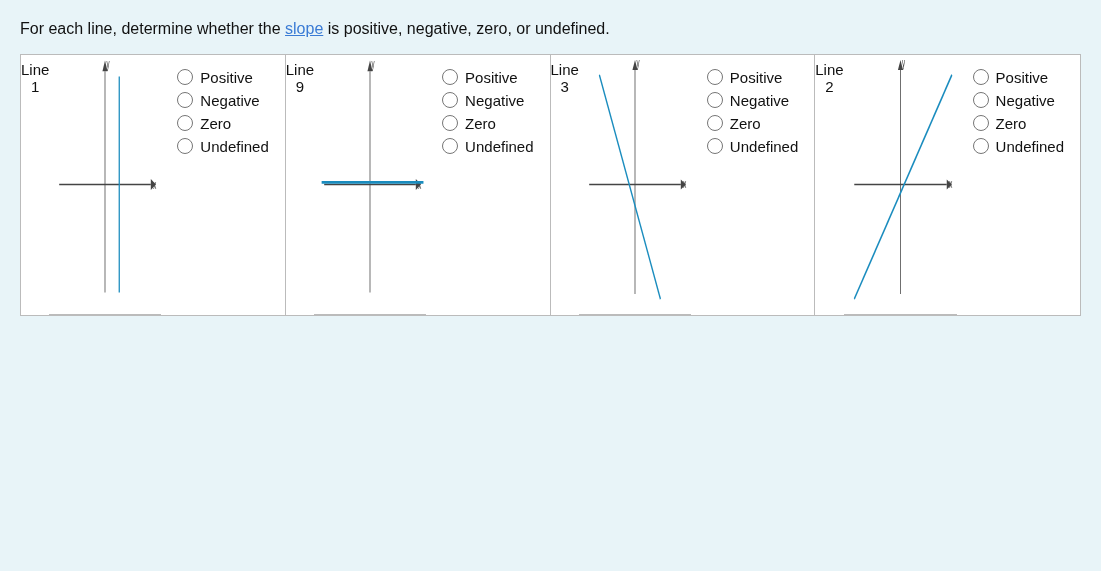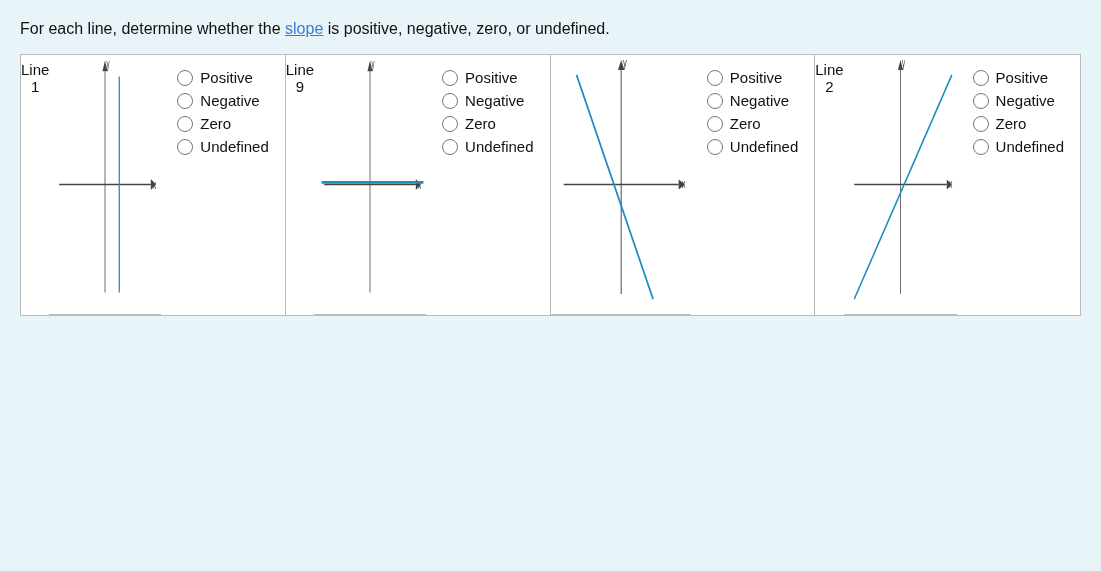--- a/index.html
+++ b/index.html
@@ -49,21 +49,21 @@
       color: #111;
     }
     .options-area {
       padding: 14px 16px 14px 16px;
       display: flex;
       flex-direction: column;
       gap: 6px;
     }
     .radio-option {
       display: flex;
-      align-items: flex-end;
+      align-items: flex-start;
       gap: 7px;
       font-size: 15px;
       color: #111;
       cursor: pointer;
     }
     .radio-option input[type="radio"] {
       width: 16px;
       height: 16px;
       accent-color: #555;
       cursor: pointer;
@@ -149,20 +149,21 @@
         <span>Zero</span>
       </label>
       <label class="radio-option">
         <input type="radio" name="line2" value="Undefined" style="">
         <span>Undefined</span>
       </label>
     </div>
   </div>
 
   <div class="col">
+    <div class="line-label">Line 3</div>
     <div class="graph-area">
       <svg viewBox="0 0 220 260" preserveAspectRatio="none">
 
         <line x1="20" y1="130" x2="200" y2="130" stroke="#444" stroke-width="1.5"></line>
         <polygon points="200,125 210,130 200,135" fill="#444"></polygon>
         <line x1="110" y1="240" x2="110" y2="15" stroke="#444" stroke-width="1.5"></line>
         <polygon points="105,15 110,5 115,15" fill="#444"></polygon>
 
         <text x="205" y="134" font-size="12" fill="#444">x</text>
         <text x="113" y="12" font-size="12" fill="#444">y</text>

